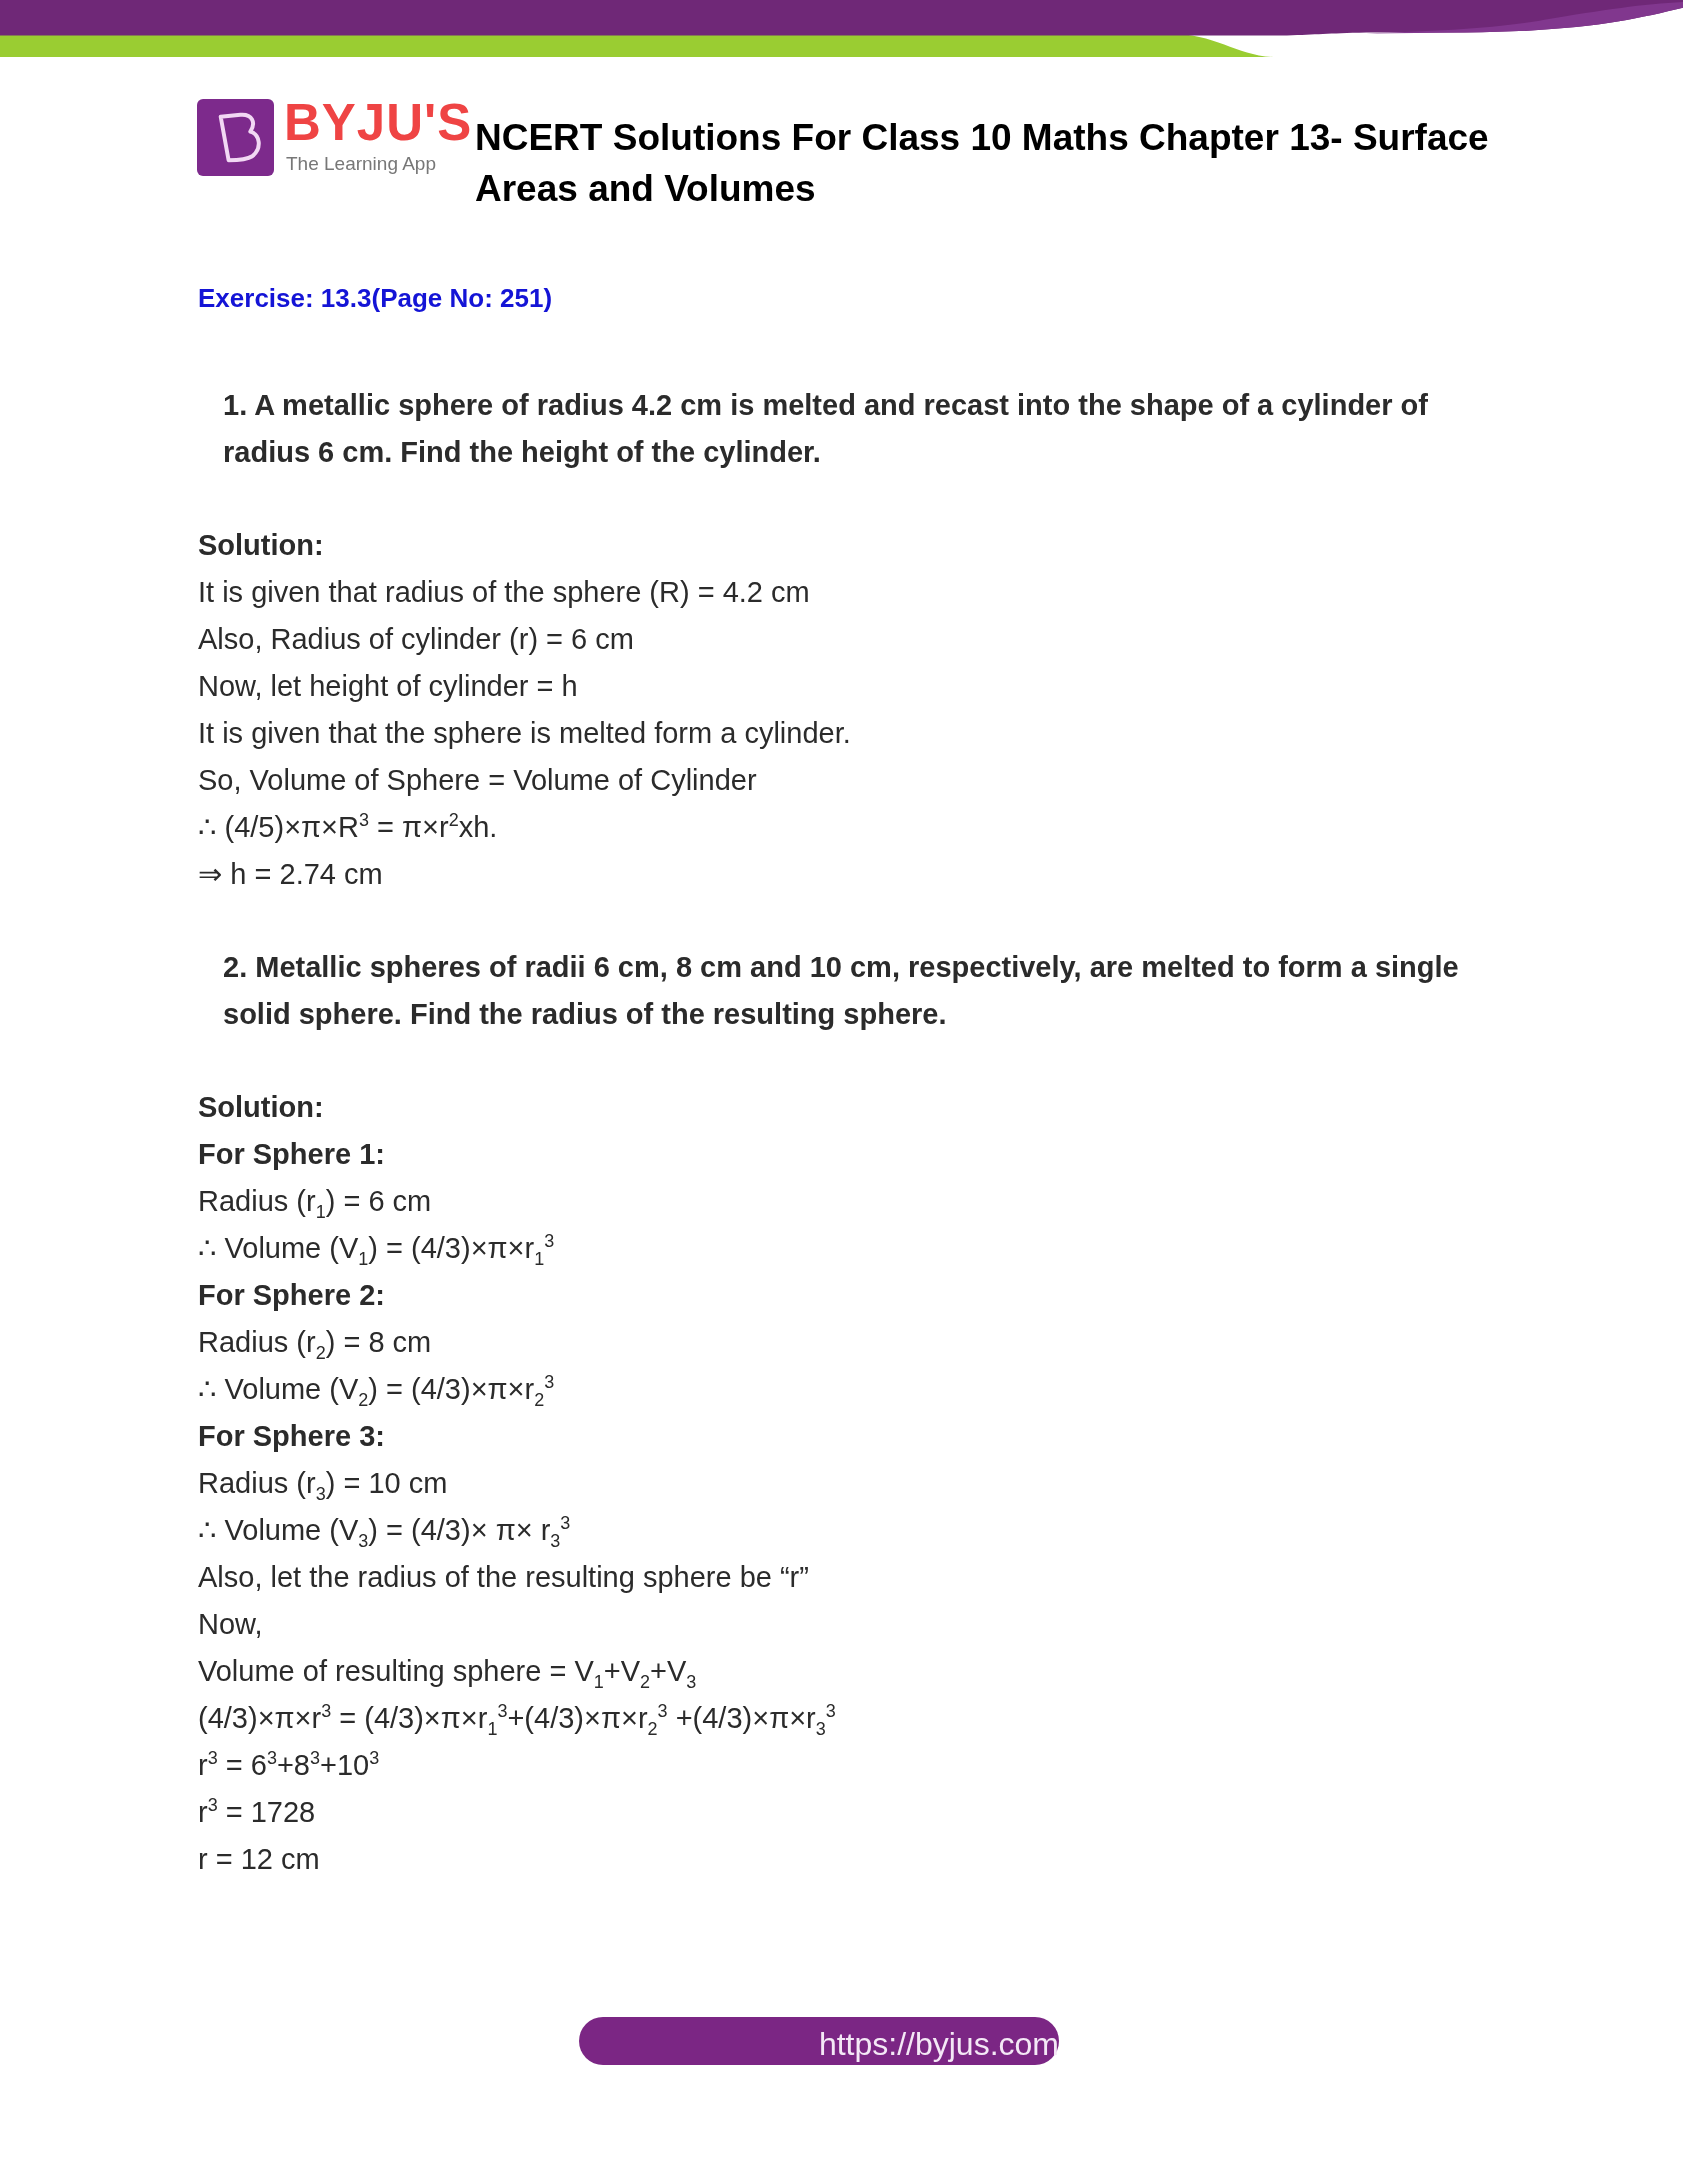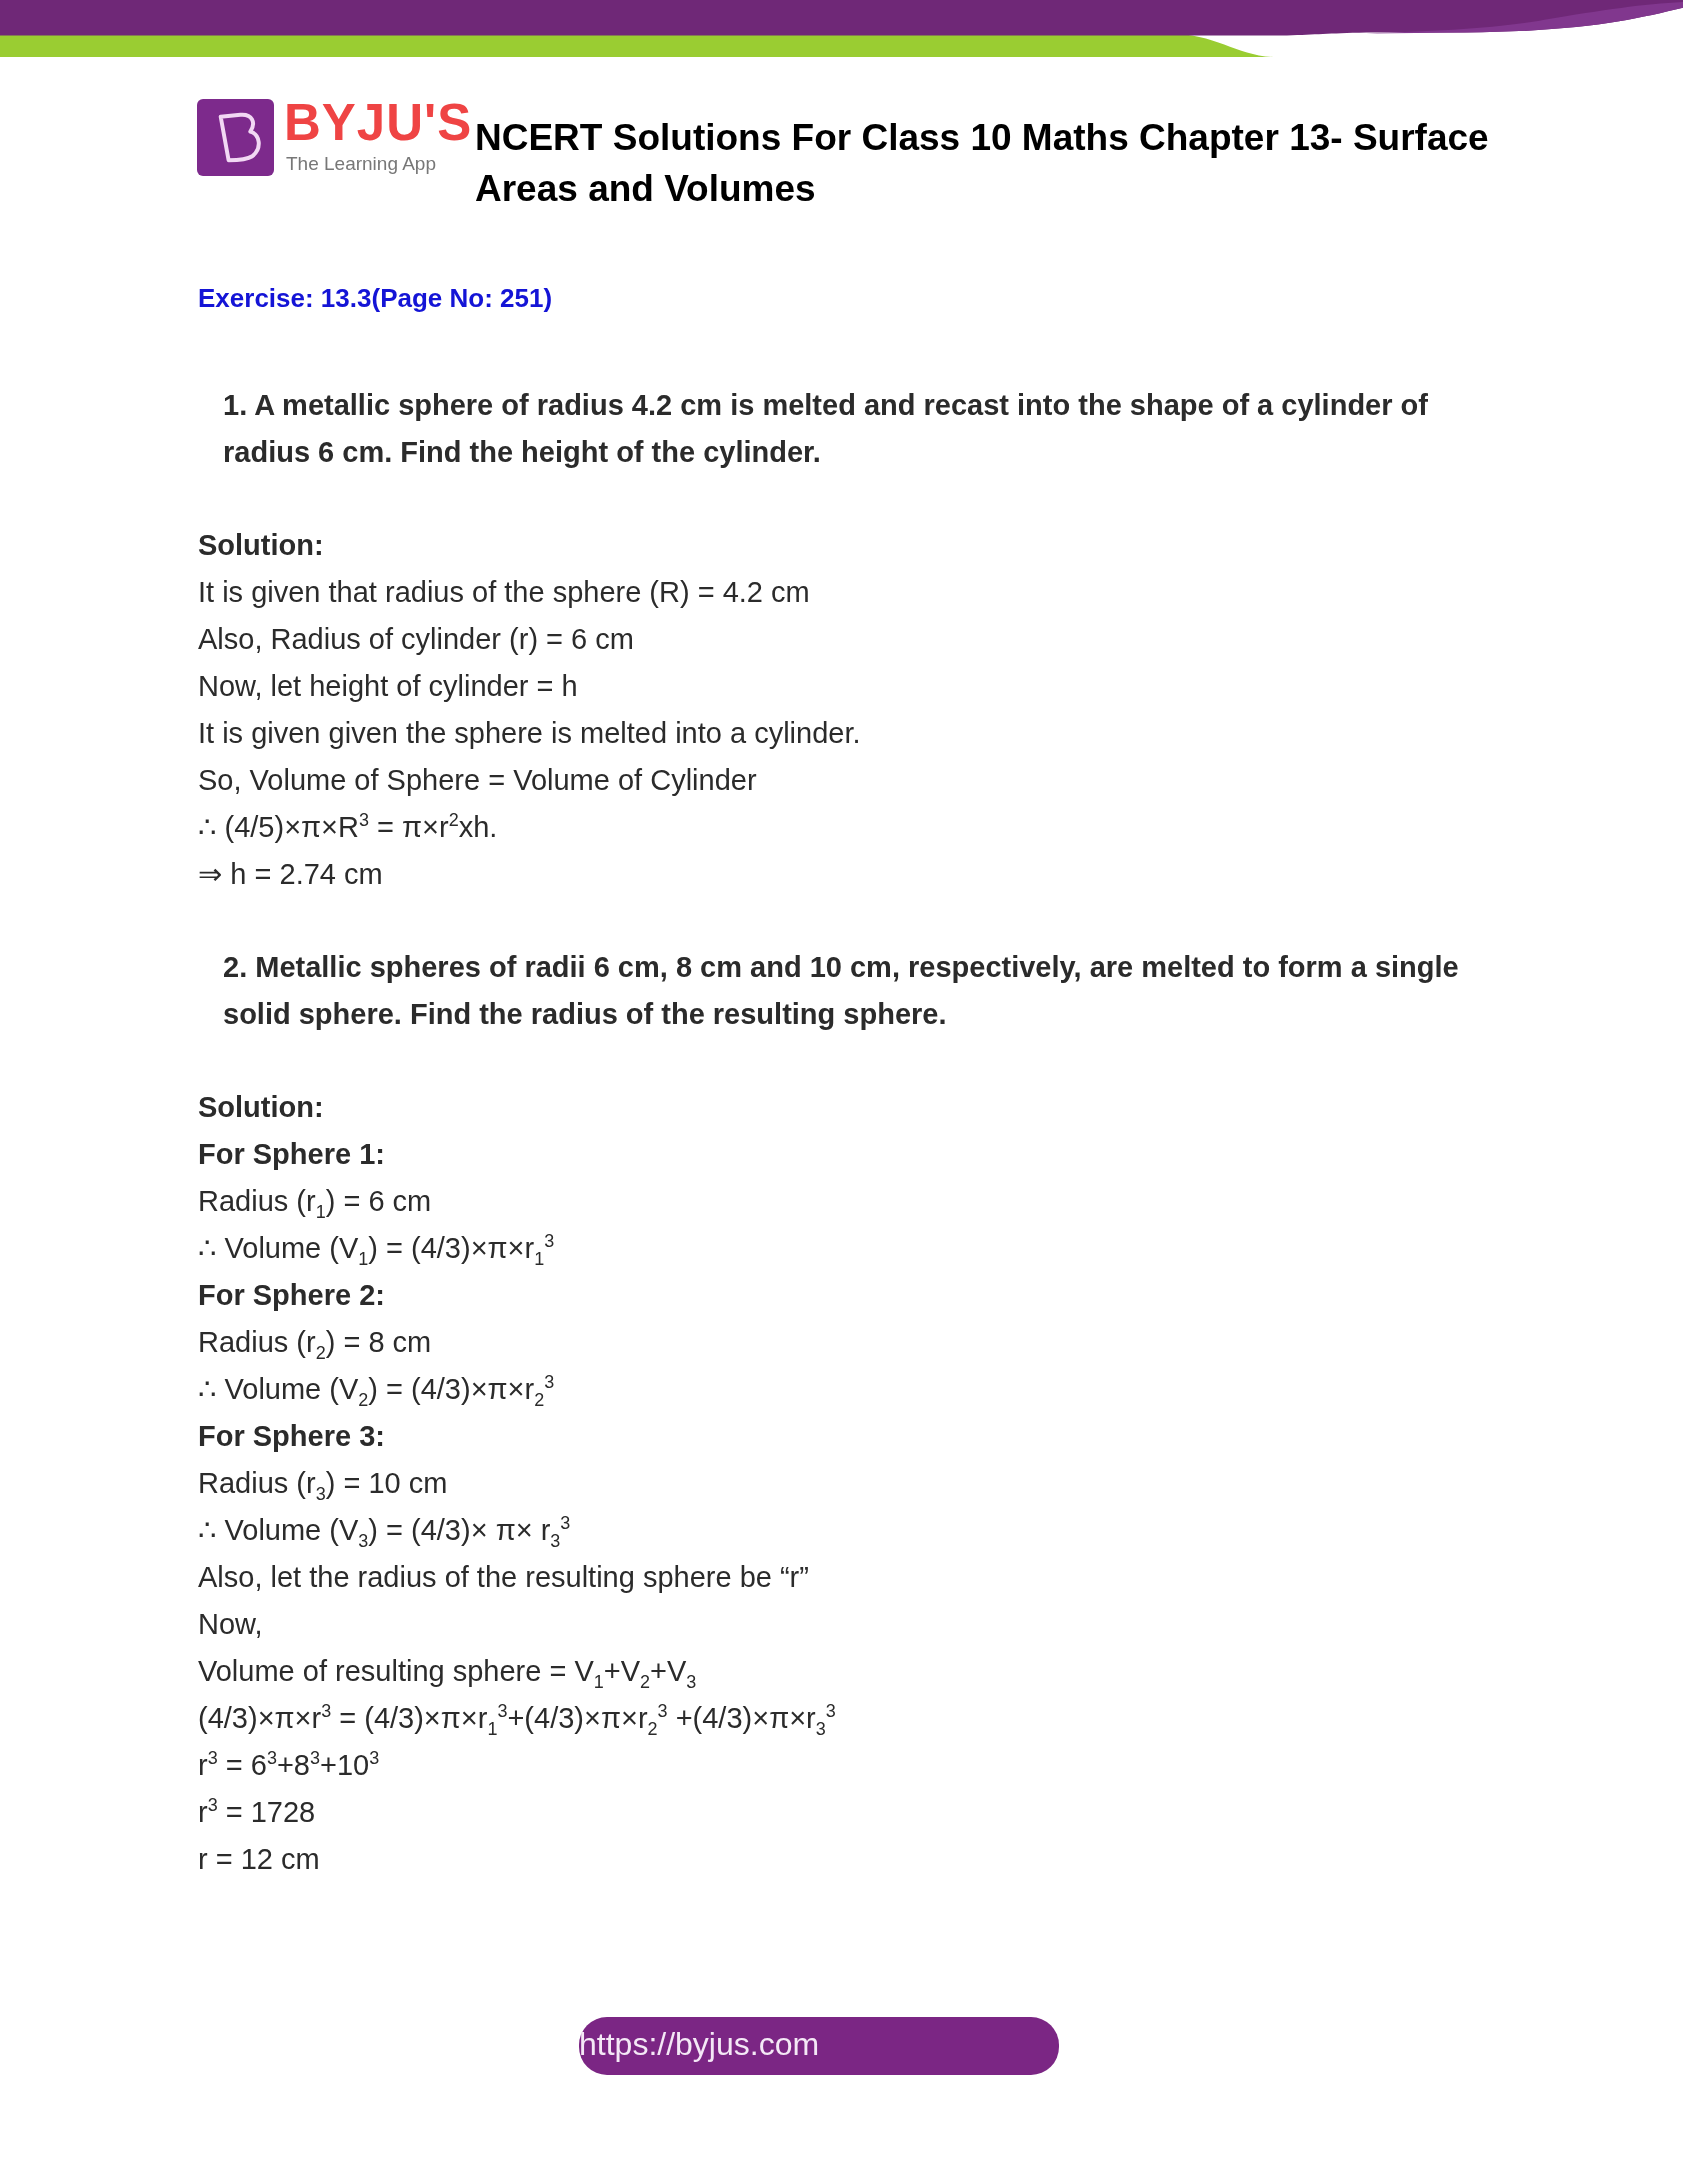--- a/index.html
+++ b/index.html
@@ -45,24 +45,24 @@
     font-family: "Liberation Sans", sans-serif; font-size: 29px;
     color: #2b2b2b;
   }
   .line { height: 47px; line-height: 47px; white-space: nowrap; }
   .q { font-weight: bold; margin-left: 25px; }
   .b { font-weight: bold; }
   .gap { height: 46px; }
   .gap-lg { height: 46px; }
   sup, sub { font-size: 18px; line-height: 0; }
   .footer-link {
-    position: absolute; left: 579px; top: 2017px; width: 480px; height: 58px;
+    position: absolute; left: 579px; top: 2017px; width: 480px; height: 48px;
     background: #7b2684; border-radius: 28px;
     color: #f4e8f6; font-family: "Liberation Sans", sans-serif;
-    font-size: 32px; line-height: 54px; text-align: left;
+    font-size: 32px; line-height: 54px; text-align: right;
     text-decoration: none;
   }
 </style>
 </head>
 <body>
 
 <svg class="top-banner" viewBox="0 0 1700 60" preserveAspectRatio="none">
   <path d="M0 34 H1180 C1230 34 1250 58 1290 58 H0 Z" fill="#9acd32"></path>
   <path d="M0 0 H1700 V8 C1650 20 1600 32 1480 33 H1380 C1340 34 1330 35 1300 36 H0 Z" fill="#6f2877"></path>
   <path d="M1380 34 C1450 32 1520 28 1560 20 C1620 10 1660 4 1700 2 V8 C1650 20 1600 32 1480 33 Z" fill="#81378e"></path>
@@ -93,21 +93,21 @@
   <div>
     <div class="line q">1. A metallic sphere of radius 4.2 cm is melted and recast into the shape of a cylinder of</div>
     <div class="line q">radius 6 cm. Find the height of the cylinder.</div>
   </div>
   <div class="gap"></div>
   <div>
     <div class="line b">Solution:</div>
     <div class="line">It is given that radius of the sphere (R) = 4.2 cm</div>
     <div class="line">Also, Radius of cylinder (r) = 6 cm</div>
     <div class="line">Now, let height of cylinder = h</div>
-    <div class="line">It is given given the sphere is melted into a cylinder.</div>
+    <div class="line">It is given that the sphere is melted form a cylinder.</div>
     <div class="line">So, Volume of Sphere = Volume of Cylinder</div>
     <div class="line"><span>∴ (4/5)×π×R</span><sup>3</sup><span> = π×r</span><sup>2</sup><span>xh.</span></div>
     <div class="line">⇒ h = 2.74 cm</div>
   </div>
 
   <div class="gap-lg"></div>
 
   <div>
     <div class="line q">2. Metallic spheres of radii 6 cm, 8 cm and 10 cm, respectively, are melted to form a single</div>
     <div class="line q">solid sphere. Find the radius of the resulting sphere.</div>

